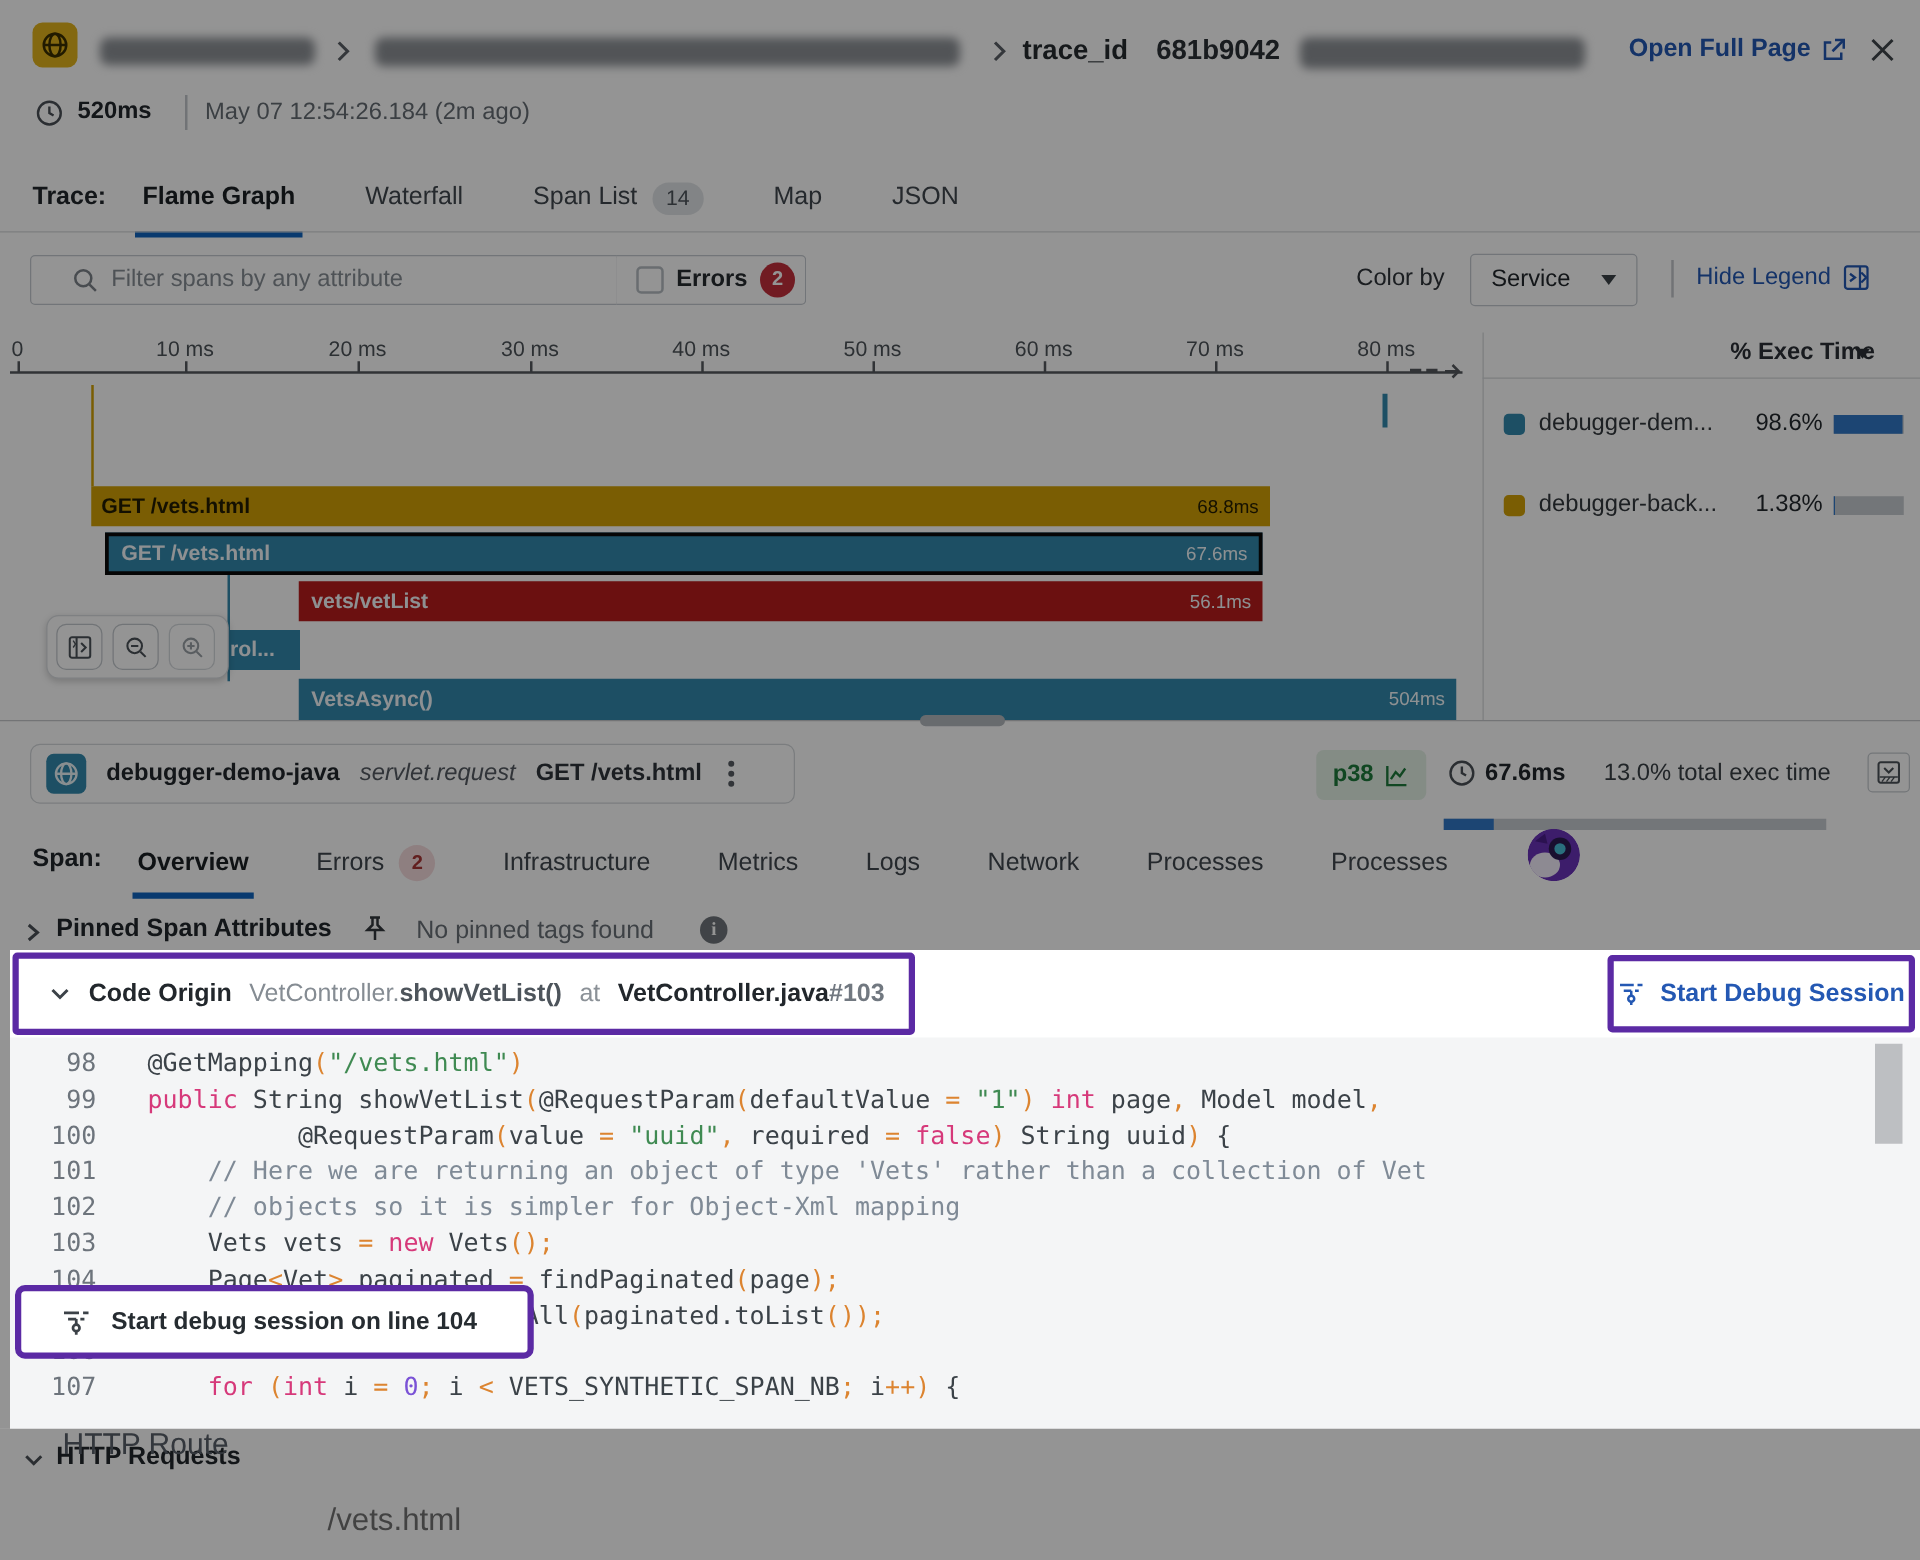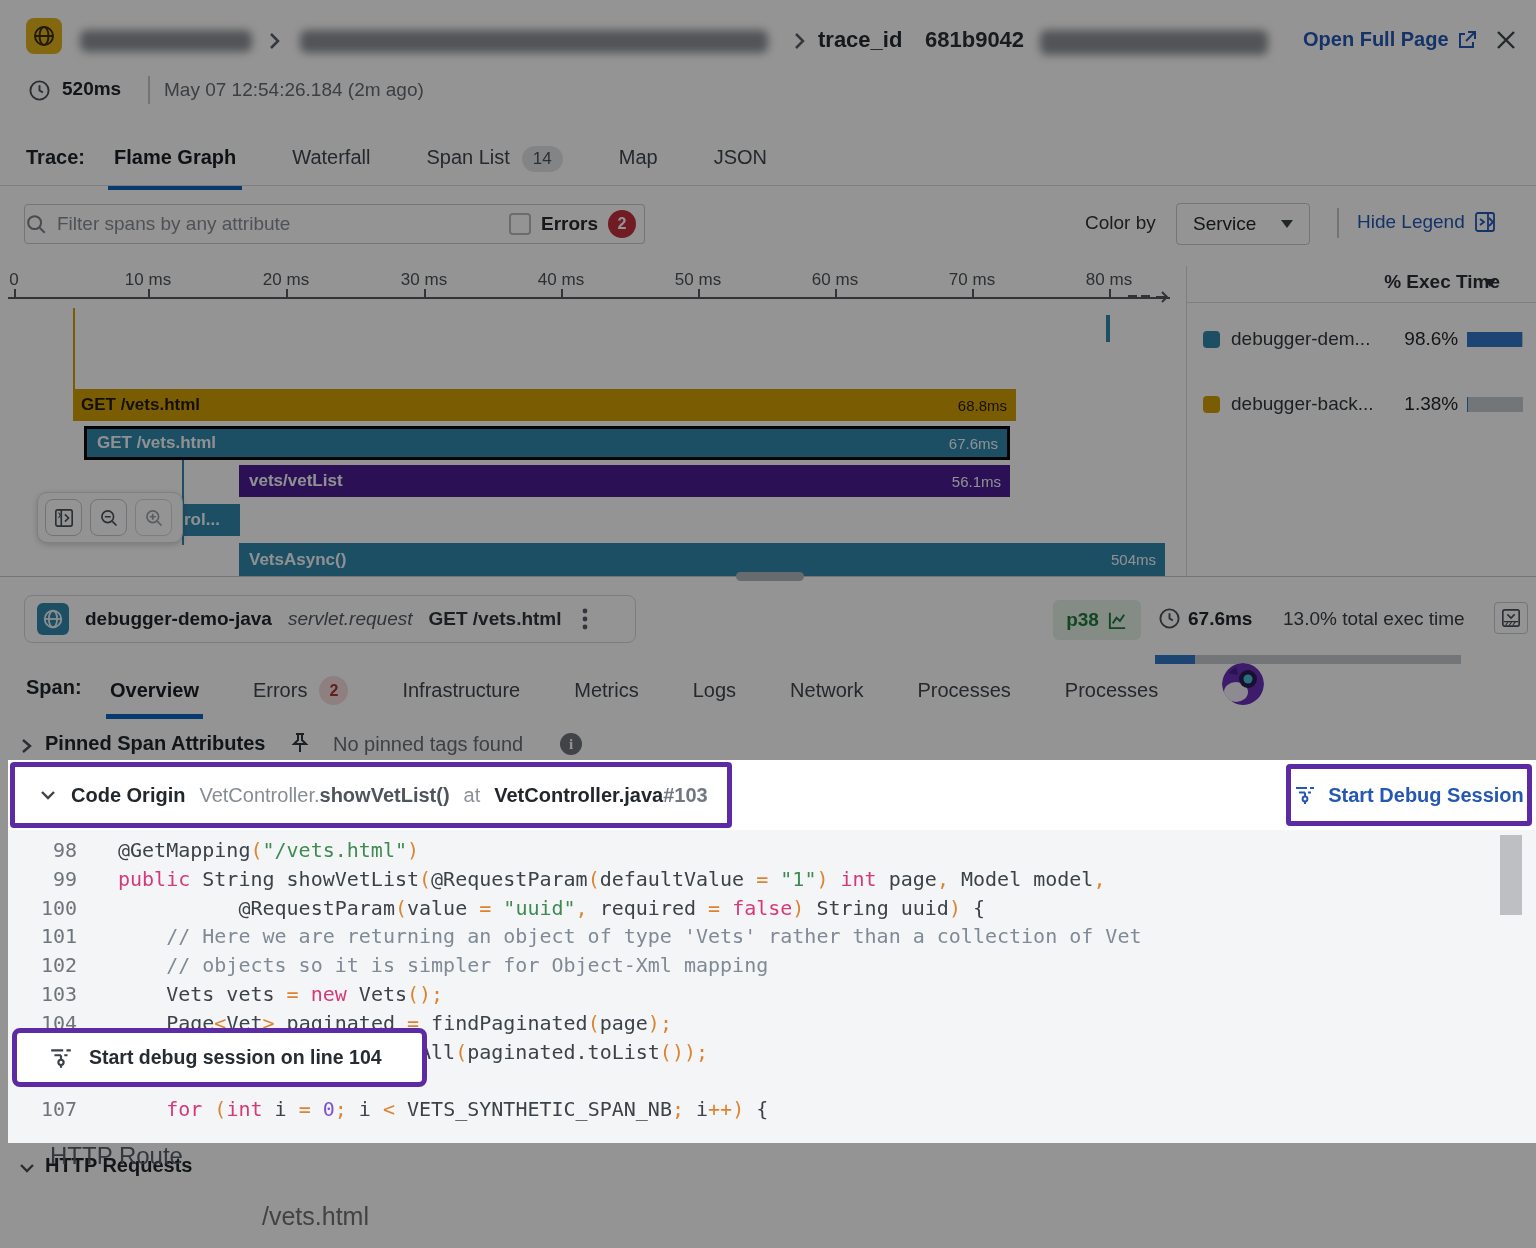--- a/index.html
+++ b/index.html
@@ -23,21 +23,21 @@
   
   .trace-label { left:26px; top:146px; font-size:20px; font-weight:bold; color:#22272c; }
   #trace-tabs-list { left:112px; top:140px; display:flex; gap:52px; }
   .ttab { font-size:20px; color:#40474e; padding:6px 2px 18px; position:relative; cursor:pointer; display:flex; gap:12px; align-items:flex-start; }
   .ttab.active { color:#1a1f24; font-weight:600; }
   .ttab.active::after { content:""; position:absolute; left:-4px; right:-4px; bottom:0; height:5px; background:#1065BF; }
   .tbadge { background:#e1e4e7; color:#4d545b; font-size:17px; border-radius:14px; padding:3px 11px; }
   .tabs-div { left:0; top:185px; width:1536px; height:1px; background:#d6d9dc; }
 
   
-  .filter-box { left:24px; top:204px; width:470px; height:40px; border:1px solid #c5cad0; border-radius:4px 0 0 4px; background:#fff; display:flex; align-items:center; padding-left:0; gap:10px; }
+  .filter-box { left:24px; top:204px; width:470px; height:40px; border:1px solid #c5cad0; border-radius:4px 0 0 4px; background:#fff; display:flex; align-items:center; padding-left:32px; gap:10px; }
   .filter-box input { border:none; outline:none; font-size:19px; color:#33383d; width:380px; font-family:"Liberation Sans",sans-serif; background:transparent; }
   .filter-box input::placeholder { color:#878e95; }
   .errors-box { left:493px; top:204px; width:152px; height:40px; border:1px solid #c5cad0; border-left:none; border-radius:0 4px 4px 0; background:#fff; display:flex; align-items:center; gap:10px; padding-left:16px; }
   .cb { width:22px; height:22px; border:2px solid #b6bcc2; border-radius:4px; background:#fff; }
   .errors-lbl { font-size:19px; font-weight:600; color:#262b30; }
   .err-badge { width:28px; height:28px; border-radius:50%; background:#C32F3B; color:#fff; font-size:16px; font-weight:bold; display:flex; align-items:center; justify-content:center; }
   .colorby-lbl { left:1085px; top:212px; font-size:19px; color:#2f343a;text-align:right; }
   .service-dd { left:1176px; top:203px; width:134px; height:42px; border:1px solid #c5cad0; border-radius:4px; background:#fff; display:flex; align-items:center; justify-content:space-between; padding:0 16px; cursor:pointer; }
   .service-dd span { font-size:19px; color:#22272c; }
   .caret { width:0; height:0; border-left:6px solid transparent; border-right:6px solid transparent; border-top:8px solid #3c4248; }
@@ -281,21 +281,21 @@
   <div class="abs connector" style="top:160px;"></div>
   <div id="flame-spans">
       <div class="fspan dark" style="left: 73px; top: 89px; width: 943px; height: 32px; background: rgb(210, 161, 6);">
         <span class="flabel" style="margin-left: -1px;">GET /vets.html</span>
         <span class="fvalue">68.8ms</span>
       </div>
       <div class="fspan light selected" style="left: 84px; top: 126px; width: 926px; height: 34px; background: rgb(51, 137, 173);">
         <span class="flabel" style="margin-left: 1px;">GET /vets.html</span>
         <span class="fvalue">67.6ms</span>
       </div>
-      <div class="fspan light" style="left: 239px; top: 165px; width: 771px; height: 32px; background: #4c1d95;">
+      <div class="fspan light" style="left: 239px; top: 165px; width: 771px; height: 32px; background: #b91c1c;">
         <span class="flabel" style="margin-left: 1px;">vets/vetList</span>
         <span class="fvalue">56.1ms</span>
       </div>
       <div class="fspan light" style="left: 84px; top: 204px; width: 156px; height: 32px; background: rgb(51, 137, 173);">
         <span class="flabel" style="margin-left: 91px;">rol...</span>
         <span class="fvalue"></span>
       </div>
       <div class="fspan light" style="left: 239px; top: 243px; width: 926px; height: 33px; background: rgb(51, 137, 173);">
         <span class="flabel" style="margin-left: 1px;">VetsAsync()</span>
         <span class="fvalue">504ms</span>

